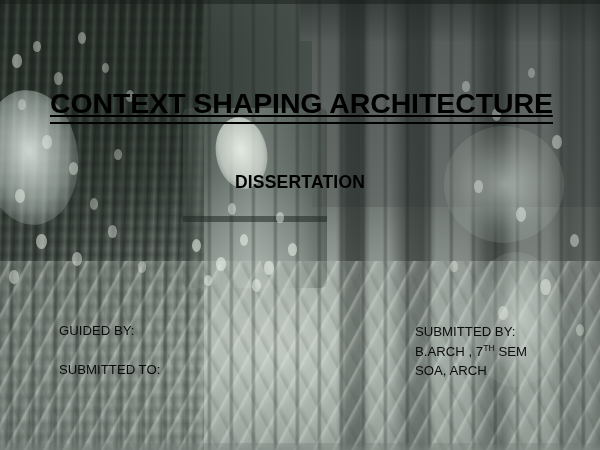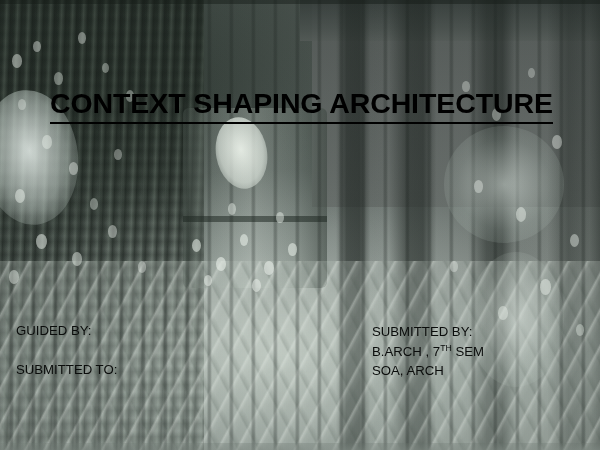--- a/index.html
+++ b/index.html
@@ -240,20 +240,21 @@
     margin: 0;
     font-size: 28.5px;
     font-weight: bold;
     letter-spacing: -0.1px;
     color: #000;
     white-space: nowrap;
     line-height: 1.08;
     border-bottom: 2.2px solid #000;
     padding-bottom: 3px;
     display: inline-block;
+    text-decoration: underline;
   }
 
   #subtitle {
     position: absolute;
     left: 0;
     top: 172px;
     width: 600px;
     text-align: center;
     margin: 0;
     font-size: 17.5px;
@@ -261,20 +262,21 @@
     color: #000;
     letter-spacing: 0.2px;
   }
 
   .credit-block {
     position: absolute;
     font-size: 13.2px;
     color: #0b0d0c;
     line-height: 19.6px;
     white-space: nowrap;
+    margin-left: 43px;
   }
   #credits-left  { left: 16px;  top: 321px; }
   #credits-right { left: 372px; top: 322px; }
   .credit-line   { display: block; min-height: 19.6px; }
   .credit-line.spacer { height: 19.6px; }
   sup { font-size: 0.66em; vertical-align: super; line-height: 0; }
 </style>
 </head>
 <body>
 
@@ -336,20 +338,21 @@
     </div>
 
   <div class="bg-layer" id="bg-haze"></div>
   <div id="bg-topstrip"></div>
   <div id="bg-bottomstrip"></div>
 
   <div id="title-block">
     <h1 id="slide-title">CONTEXT SHAPING ARCHITECTURE</h1>
   </div>
 
+  <h2 id="subtitle">DISSERTATION</h2>
 
   <div class="credit-block" id="credits-left">
     <span class="credit-line">GUIDED BY:</span>
     <span class="credit-line spacer"></span>
     <span class="credit-line">SUBMITTED TO:</span>
   </div>
 
   <div class="credit-block" id="credits-right">
     <span class="credit-line">SUBMITTED BY:</span>
     <span class="credit-line"><span>B.ARCH , 7</span><sup>TH</sup><span> SEM</span></span>

